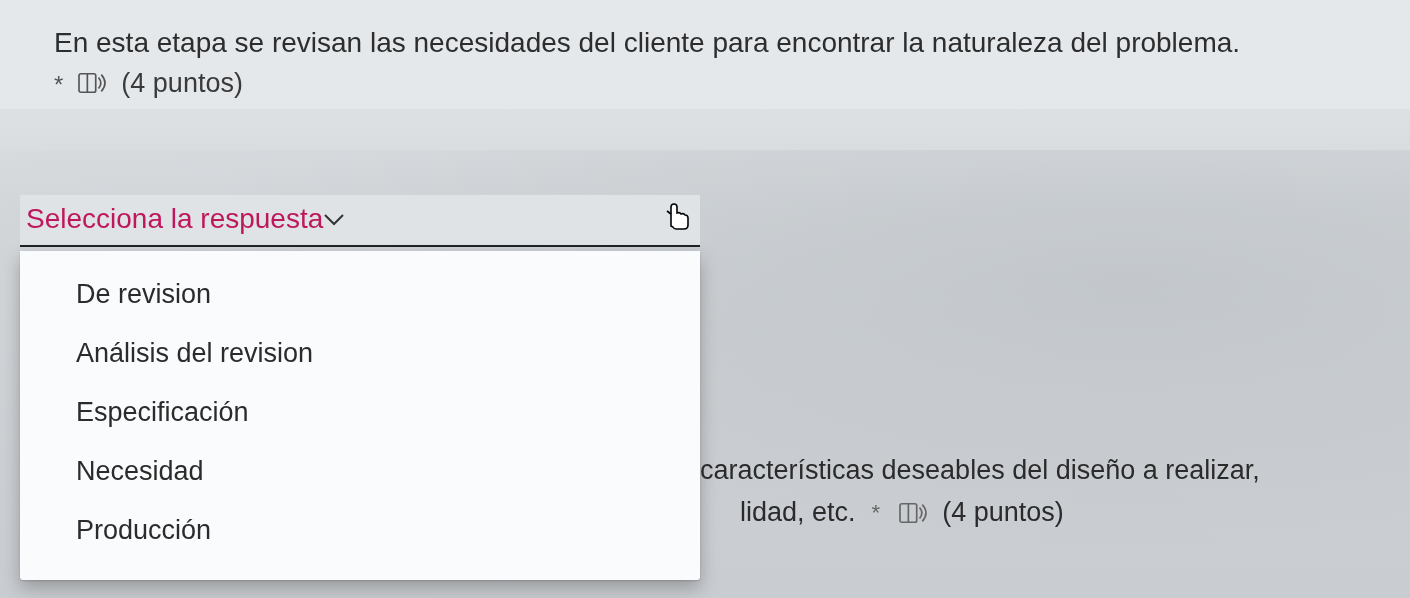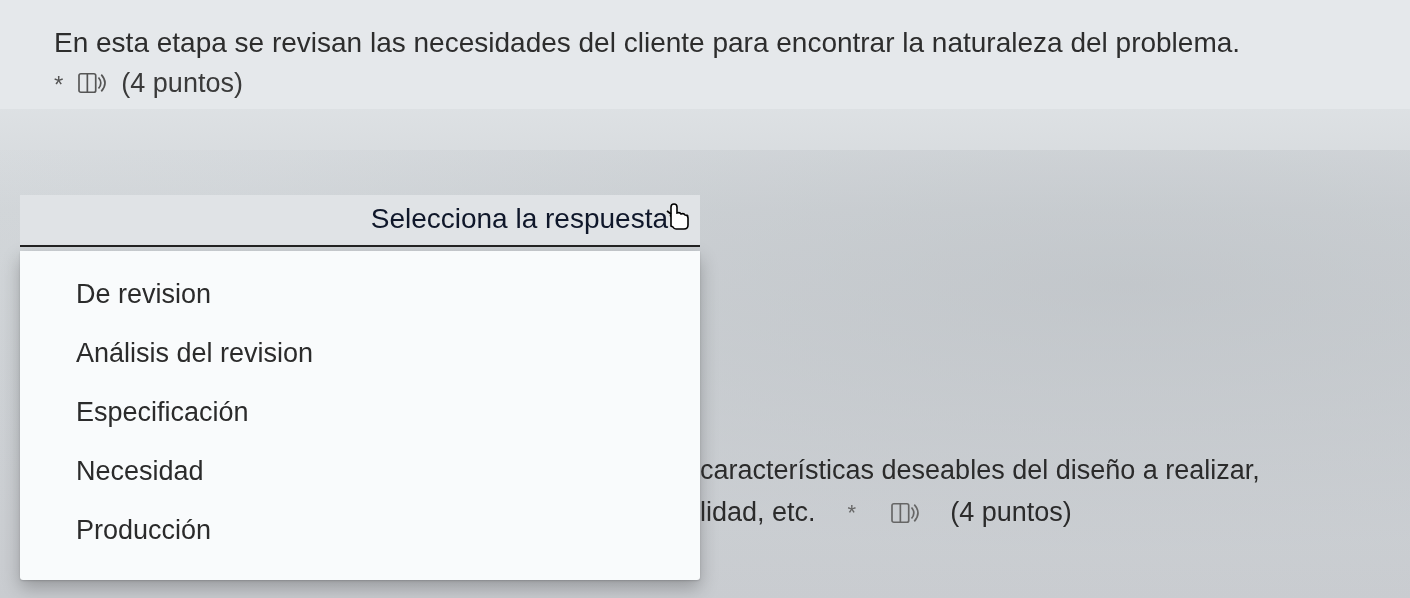--- a/index.html
+++ b/index.html
@@ -62,24 +62,24 @@
 
   .dropdown-wrap {
     position: absolute;
     top: 195px;
     left: 20px;
     width: 680px;
   }
   .dropdown-control {
     display: flex;
     align-items: center;
-    justify-content: flex-end;
+    justify-content: flex-start;
     padding: 8px 10px 10px 6px;
     font-size: 28px;
-    color: #0f172a;
+    color: #be185d;
     border-bottom: 2px solid #222;
     cursor: pointer;
     background: #e0e3e6;
   }
   .dropdown-control .chev {
     color: #333;
   }
   .cursor-pointer-glyph {
     position: absolute;
     top: 196px;
@@ -111,21 +111,22 @@
     left: 700px;
     top: 450px;
     right: 6px;
     font-size: 27px;
     color: #2b2b2b;
     line-height: 1.55;
   }
   .peek-next .line {
     display: flex;
     align-items: center;
-    gap: 28px;
+    gap: 12px;
+    padding-left: 40px;
   }
   .peek-next .asterisk2 {
     color: #666;
     font-size: 22px;
     padding: 0 4px;
   }
   .peek-next .reader2 {
     display: inline-flex;
     color: #666;
     padding: 0 2px;

